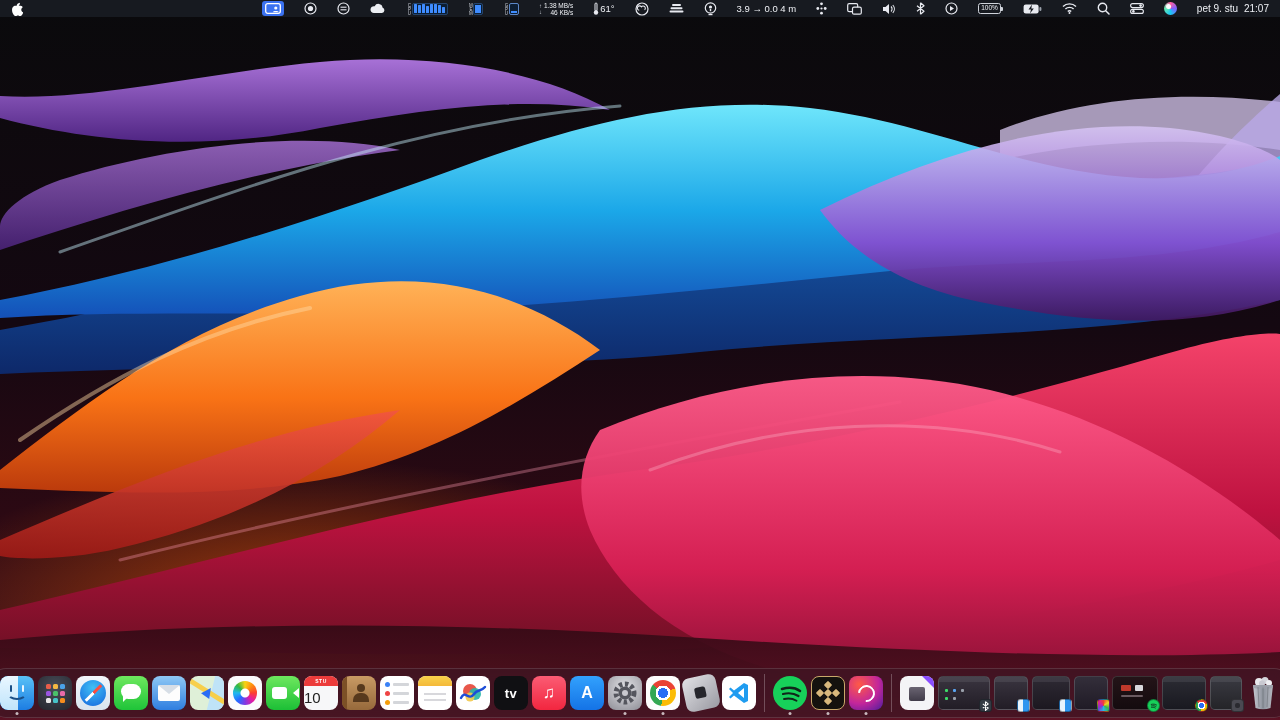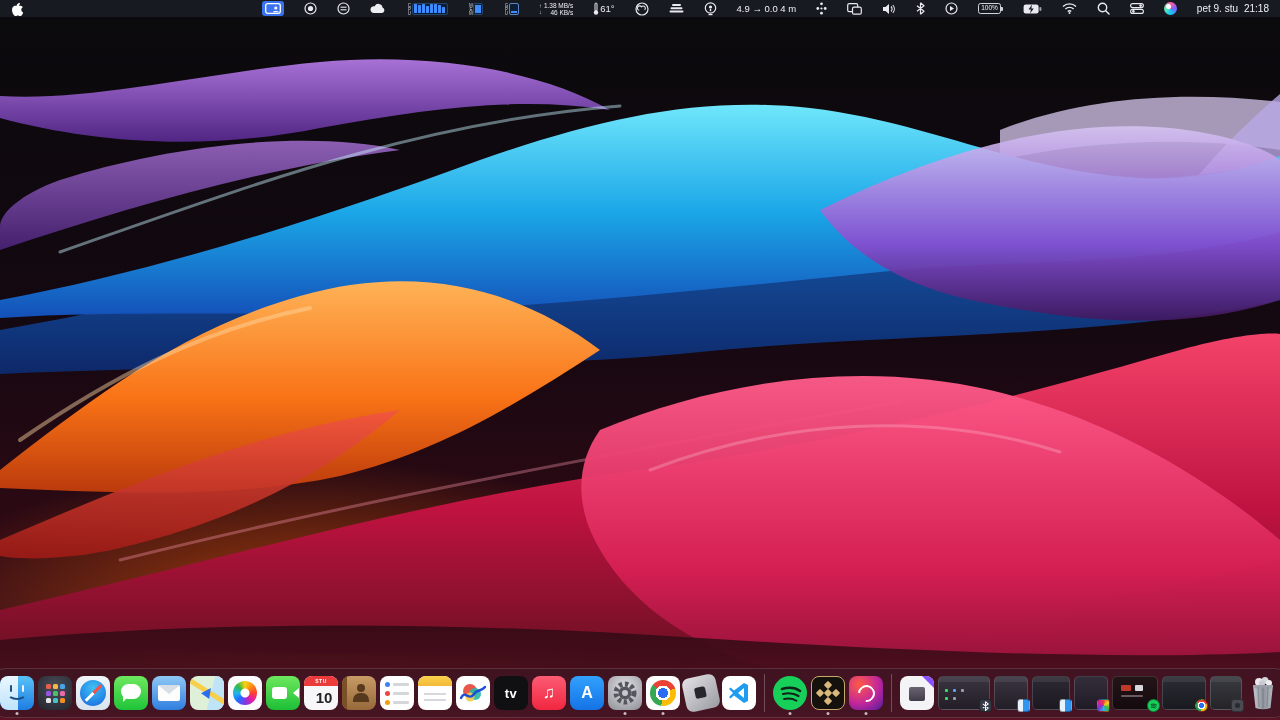--- a/index.html
+++ b/index.html
@@ -84,21 +84,21 @@
   .photos .wheel { position:absolute; left:5px; top:5px; width:24px; height:24px; border-radius:50%;
     background: radial-gradient(circle at 50% 50%, #fff 0 4px, rgba(255,255,255,0) 5px),
       conic-gradient(#f5d223,#f58c1e,#ef4136,#d6219c,#7a3bd6,#2a6df5,#29b6e8,#3bb54a,#f5d223); filter:saturate(1.1); }
 
   .facetime { background:linear-gradient(180deg,#6ee85e,#1cbf36); }
   .facetime .cam { position:absolute; left:6px; top:11px; width:15px; height:12px; background:#fff; border-radius:3px; }
   .facetime .lens { position:absolute; left:22px; top:12px; border:5px solid transparent; border-right:6px solid #fff; }
 
   .calendar { background:#f7f7f9; display:flex; flex-direction:column; align-items:center; }
   .cal-m { display:block; width:100%; height:10px; background:#ec3b3b; color:#fff; font-size:5px; font-weight:bold; text-align:center; line-height:11px; letter-spacing:.5px; }
-  .cal-d { display:block; flex:1; width:100%; text-align:center; font-size:15px; color:#222; line-height:23px; font-weight:700;padding-left:6px; }
+  .cal-d { display:block; flex:1; width:100%; text-align:left; font-size:15px; color:#222; line-height:23px; font-weight:400; }
 
   .contacts { background:linear-gradient(180deg,#c89a64,#96693b); }
   .contacts .spine { position:absolute; left:0; top:0; width:5px; height:100%; background:#7c5026; }
   .contacts .head { position:absolute; left:15px; top:8px; width:8px; height:8px; border-radius:50%; background:#57391d; }
   .contacts .body { position:absolute; left:11px; top:17px; width:16px; height:9px; border-radius:7px 7px 0 0; background:#57391d; }
 
   .reminders { background:#fff; padding:6px 5px; display:flex; flex-direction:column; gap:4px; }
   .reminders .row { display:flex; align-items:center; gap:3px; }
   .reminders .dot { width:5px; height:5px; border-radius:50%; flex:none; }
   .reminders .ln { height:2.5px; border-radius:1px; background:#d4d6da; flex:1; }
@@ -362,21 +362,21 @@
 
     <span class="mi">
       <svg width="13" height="14" viewBox="0 0 13 14">
         <circle cx="6.5" cy="6" r="5.2" fill="none" stroke="#e8eaf0" stroke-width="1.2"></circle>
         <circle cx="6.5" cy="5" r="1.6" fill="#e8eaf0"></circle>
         <path d="M6.5,7 L6.5,9.2" stroke="#e8eaf0" stroke-width="1.4"></path>
         <path d="M4.5,12.6 L8.5,12.6" stroke="#e8eaf0" stroke-width="1.2"></path>
       </svg>
     </span>
 
-    <span class="mtxt">4.9 → 0.0 4 m</span>
+    <span class="mtxt">3.9 → 0.0 4 m</span>
 
     <span class="mi">
       <svg width="11" height="13" viewBox="0 0 11 13">
         <circle cx="5.5" cy="1.8" r="1.4" fill="#e8eaf0"></circle>
             <circle cx="1.8" cy="6.5" r="1.4" fill="#e8eaf0"></circle>
         <circle cx="9.2" cy="6.5" r="1.4" fill="#e8eaf0"></circle>
             <circle cx="5.5" cy="11.2" r="1.4" fill="#e8eaf0"></circle>
         <circle cx="5.5" cy="6.5" r="1.1" fill="#e8eaf0"></circle>
       </svg>
     </span>
@@ -445,21 +445,21 @@
         <circle cx="3.4" cy="8.4" r="1.3" fill="#e8eaf0"></circle>
       </svg>
     </span>
 
     <span class="mi">
       <span style="width:13px;height:13px;border-radius:50%;display:block;background:radial-gradient(circle at 35% 35%, #fdfdff 0 2px, rgba(255,255,255,0) 3px), conic-gradient(#ff5fa2,#7b61ff,#19c7f5,#67e8b0,#ff5fa2);"></span>
     </span>
 
     <span class="clock">
       <span>pet 9. stu</span>
-      <span>21:18</span>
+      <span>21:07</span>
     </span>
   </div>
 </div>
 
 <div id="dock">
 
   <div class="dk" title="Finder">
     <span class="ic finder">
           <span class="half"></span>
           <span class="eyeL"></span>

